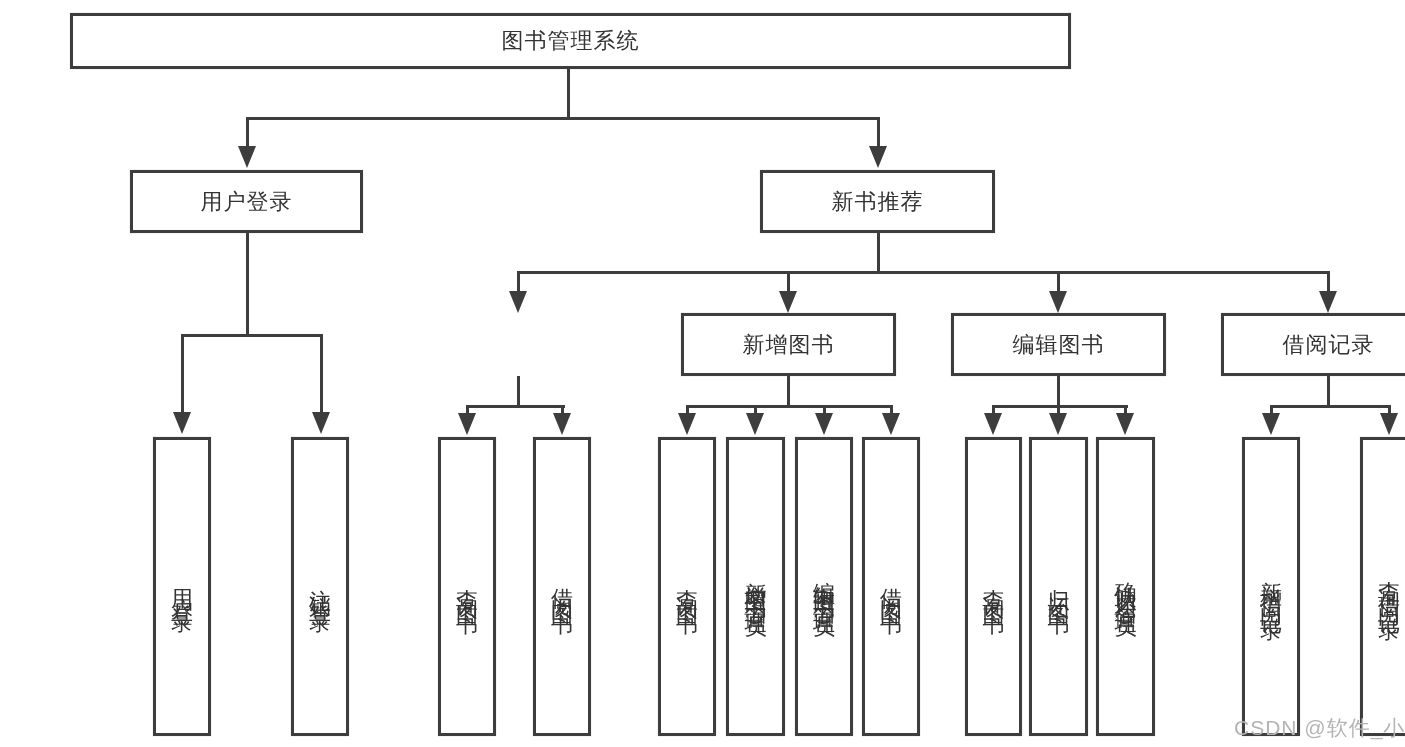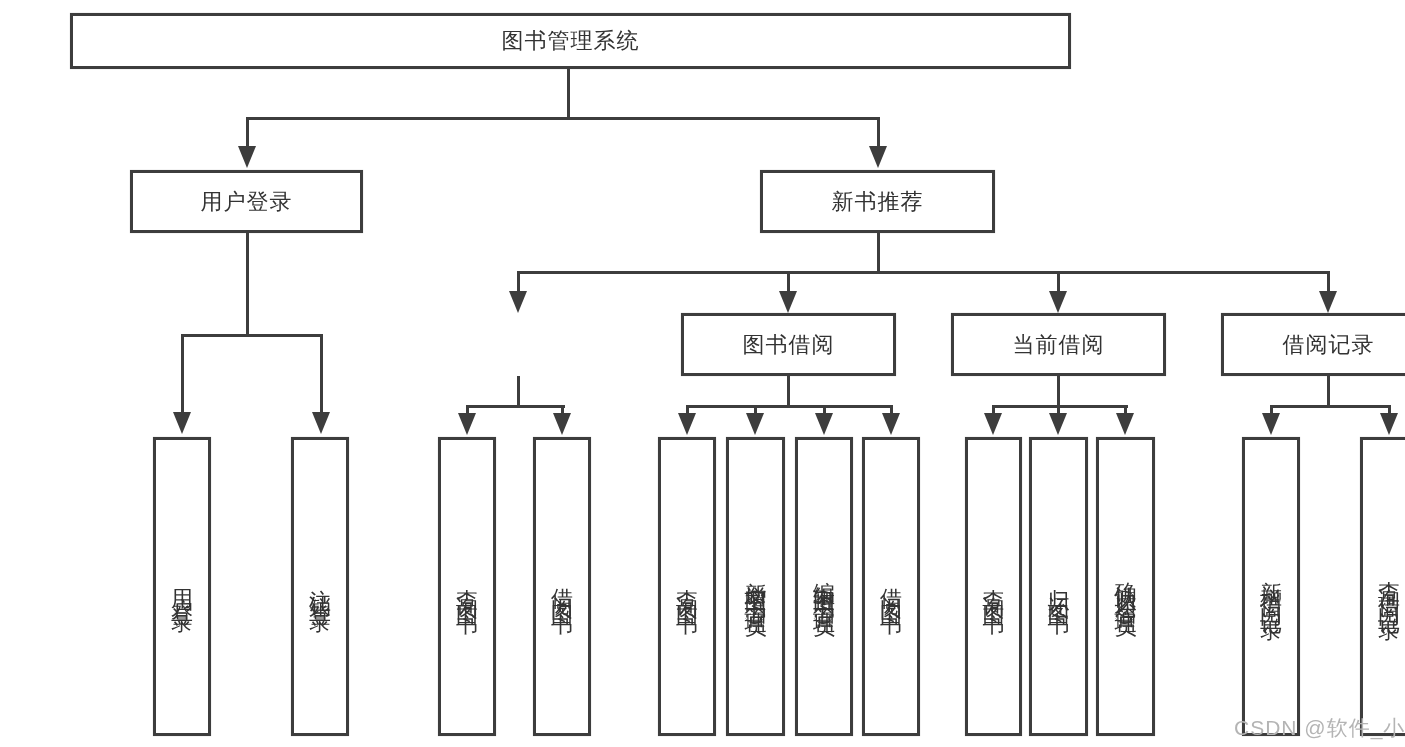--- a/index.html
+++ b/index.html
@@ -86,24 +86,24 @@
   <div class="vline" style="left:469px; top:271px; height:22px;"></div>
   <div class="arrow" style="left:461px; top:291px;"></div>
   <div class="vline" style="left:739px; top:271px; height:22px;"></div>
   <div class="arrow" style="left:731px; top:291px;"></div>
   <div class="vline" style="left:1009px; top:271px; height:22px;"></div>
   <div class="arrow" style="left:1001px; top:291px;"></div>
   <div class="vline" style="left:1279px; top:271px; height:22px;"></div>
   <div class="arrow" style="left:1271px; top:291px;"></div>
 
   <div class="box" style="left:633px; top:313px; width:215px; height:63px;">
-    <span>图书借阅</span>
+    <span>新增图书</span>
   </div>
   <div class="box" style="left:903px; top:313px; width:215px; height:63px;">
-    <span>当前借阅</span>
+    <span>编辑图书</span>
   </div>
   <div class="box" style="left:1173px; top:313px; width:215px; height:63px;">
     <span>借阅记录</span>
   </div>
 
   <div class="vline" style="left:469px; top:376px; height:32px;"></div>
   <div class="hline" style="left:418px; top:405px; width:99px;"></div>
   <div class="vline" style="left:418px; top:405px; height:10px;"></div>
   <div class="arrow" style="left:410px; top:413px;"></div>
   <div class="vline" style="left:513px; top:405px; height:10px;"></div>

